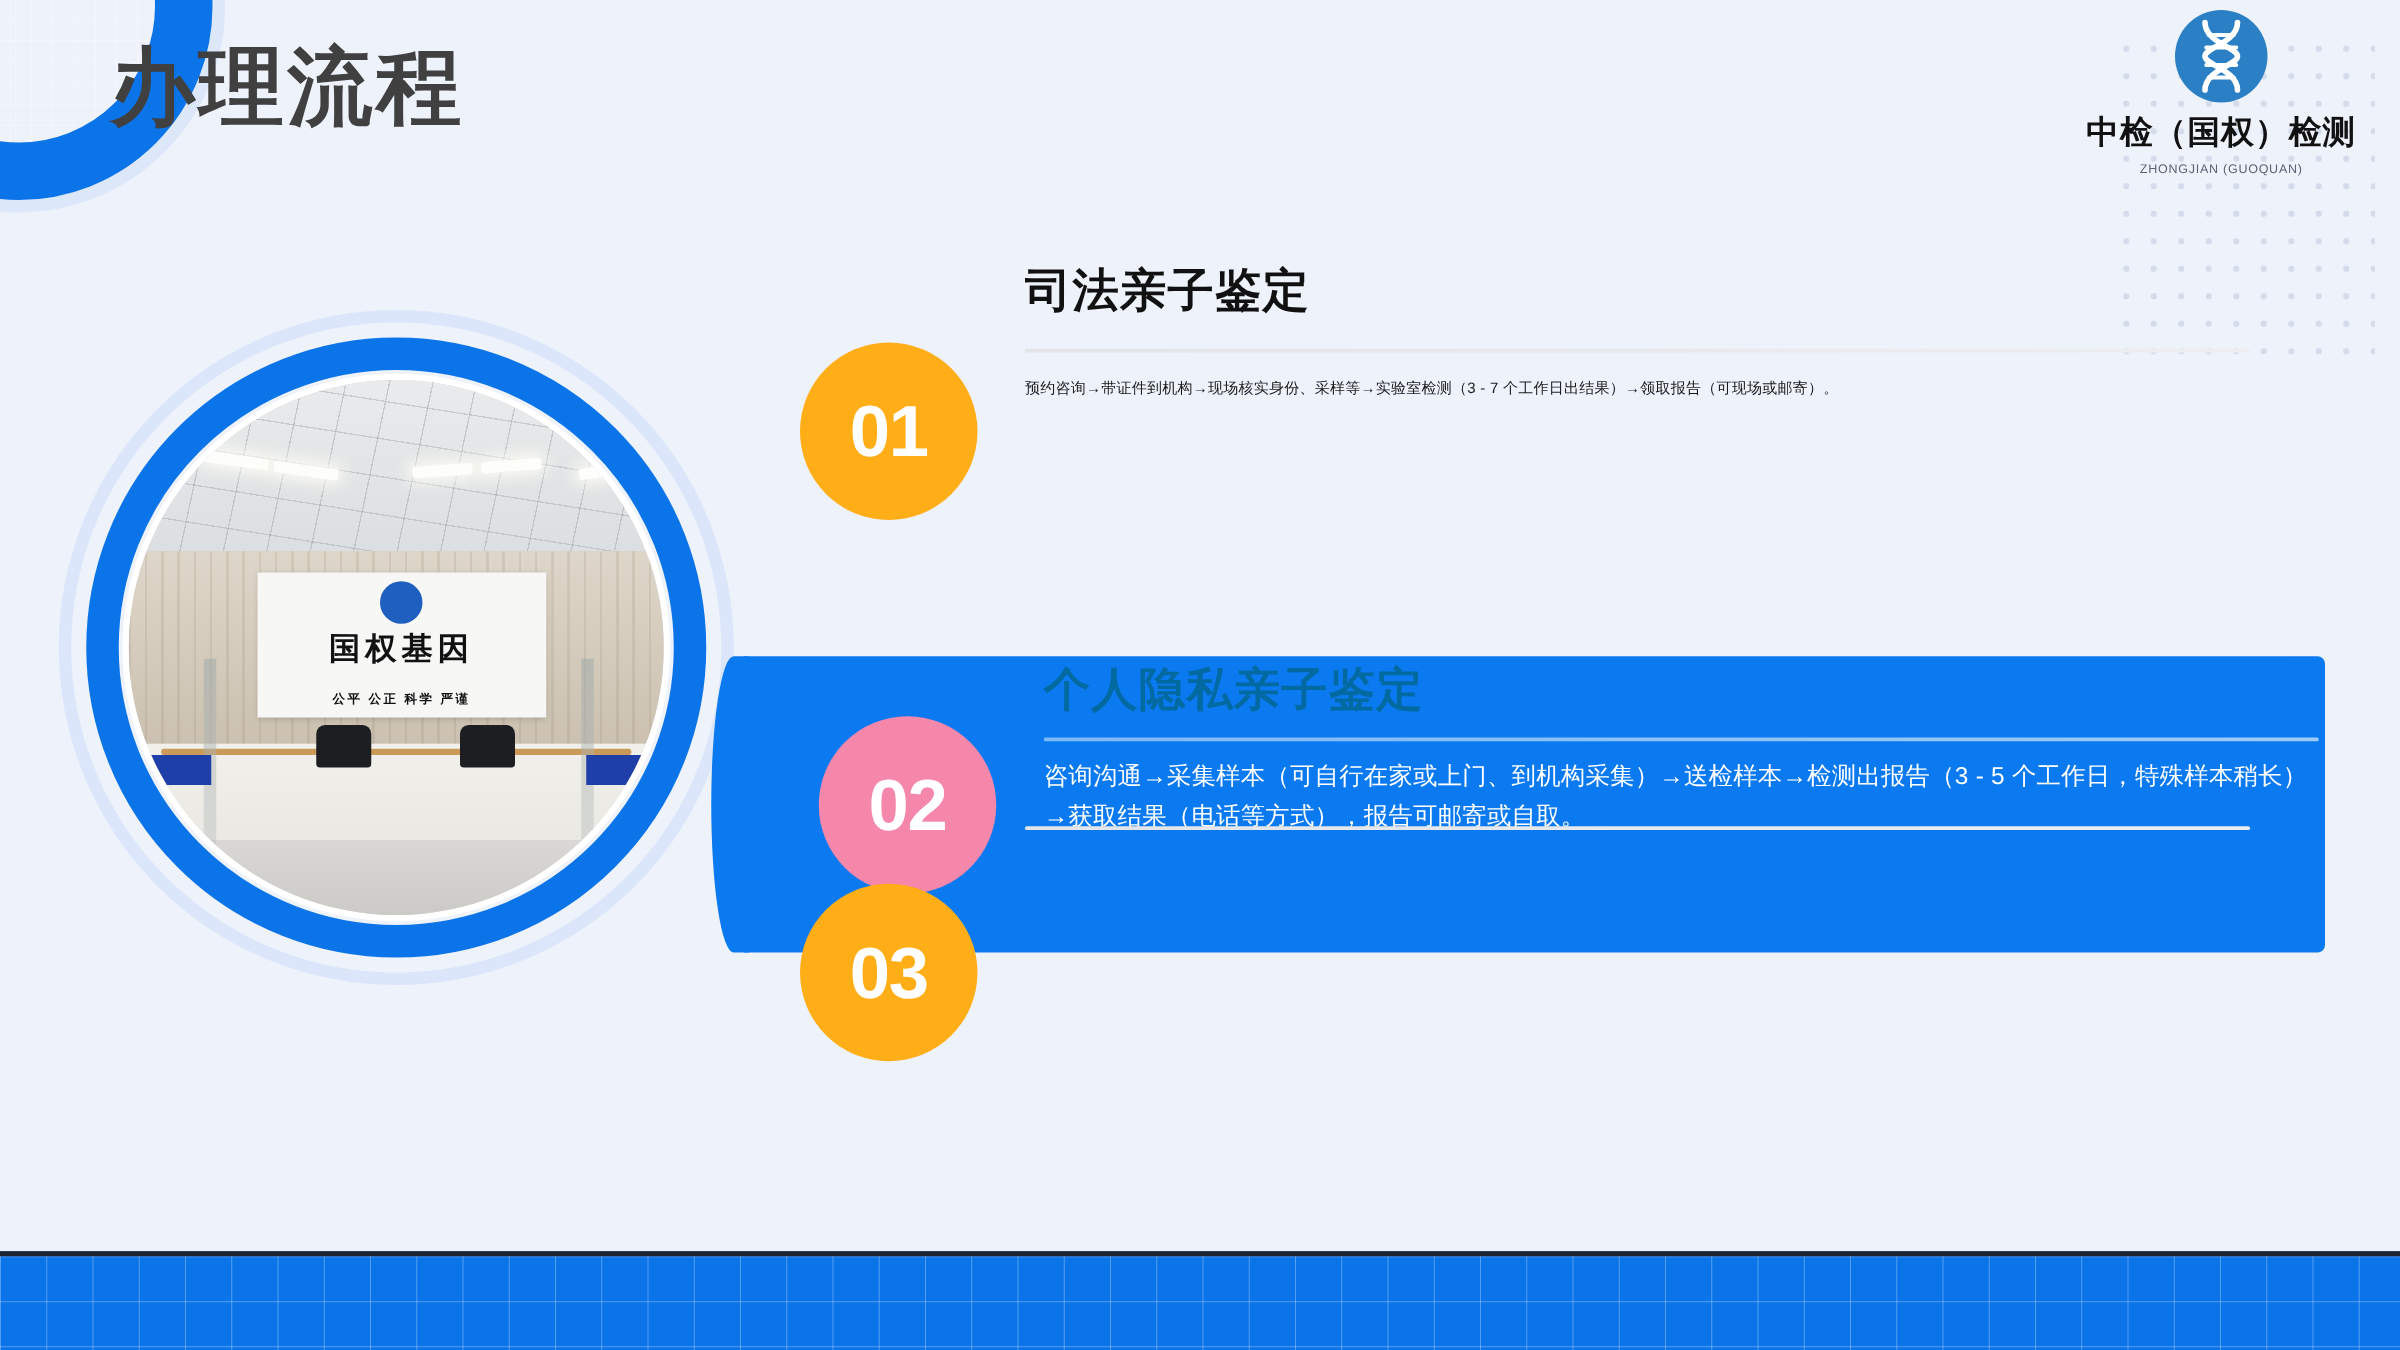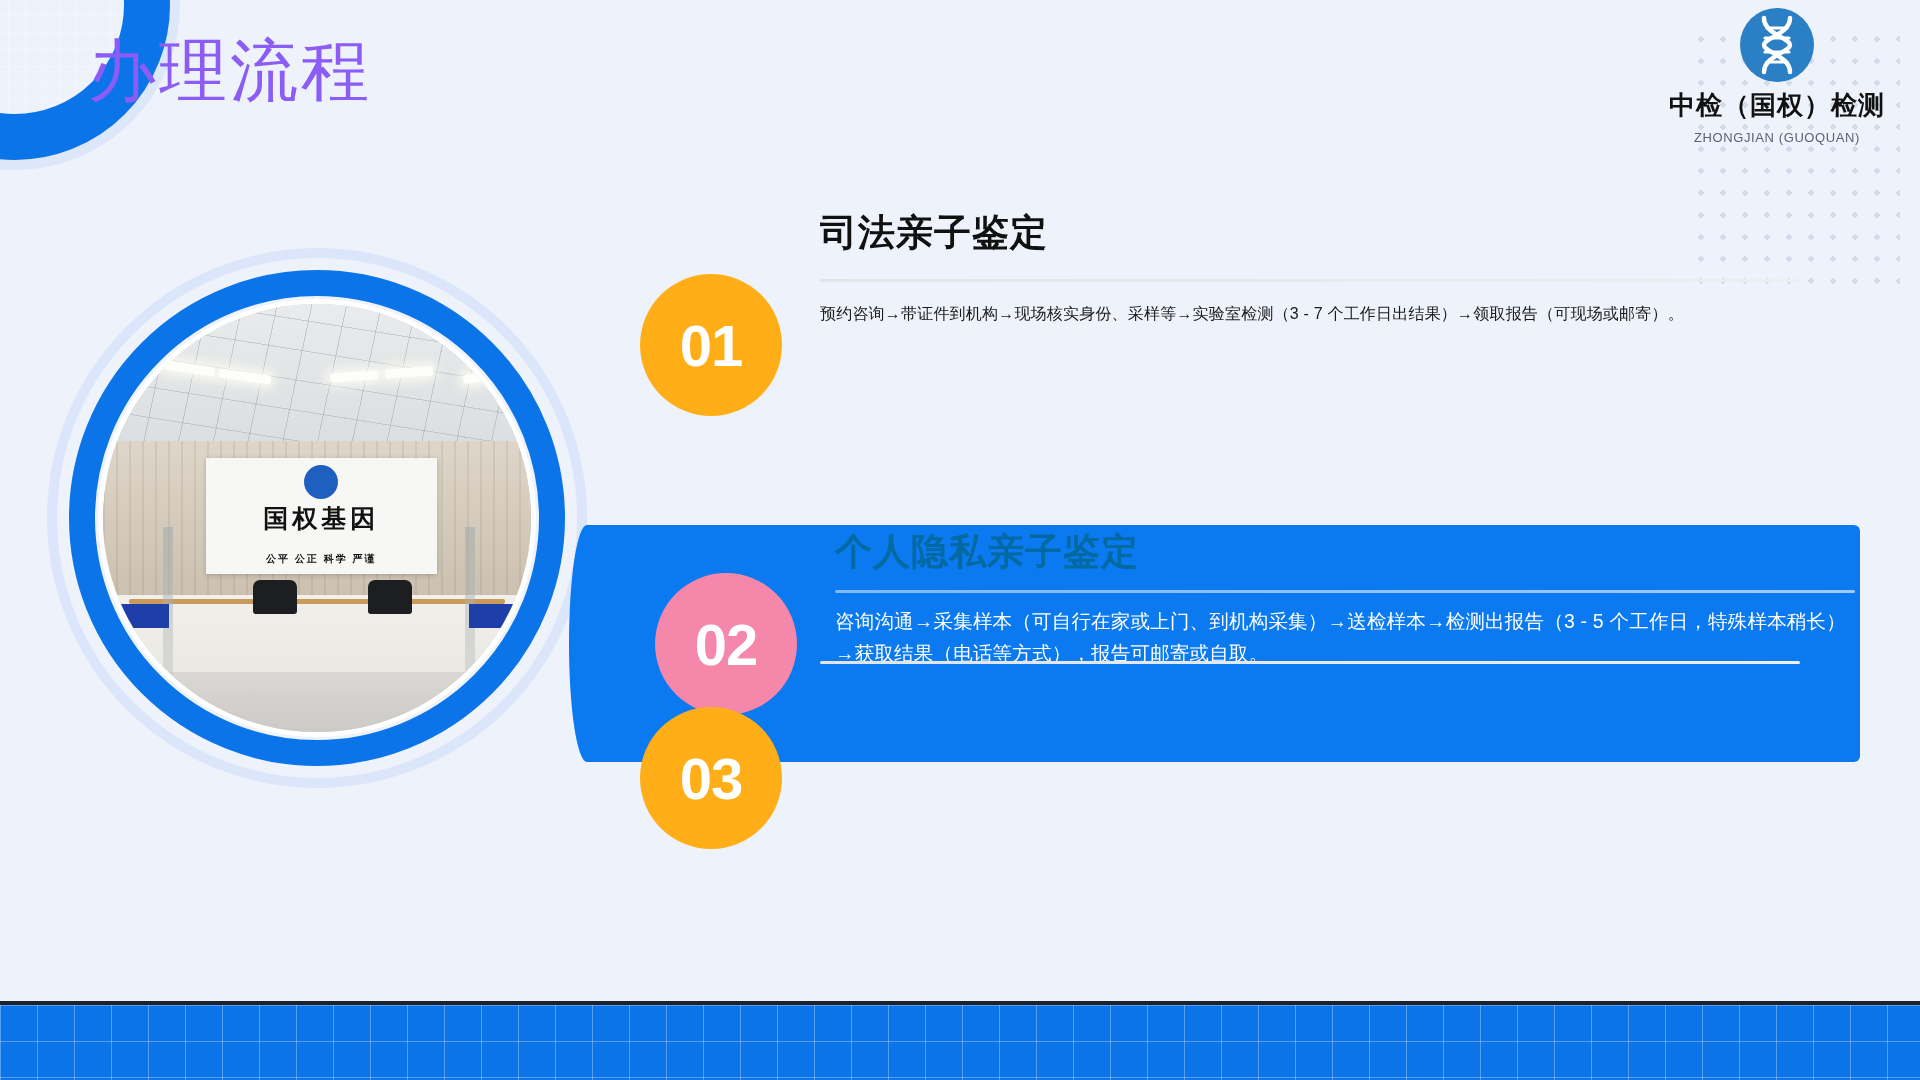--- a/index.html
+++ b/index.html
@@ -32,40 +32,40 @@
   .dot-pattern{
     position:absolute; right:20px; top:28px;
     width:210px; height:260px;
     background-image:radial-gradient(#d4dcec 2.6px, transparent 2.8px);
     background-size:22px 22px;
   }
 
   
   .page-title{
     position:absolute; left:88px; top:28px;
-    font-size:68px; font-weight:normal; color:#8b5cf6; letter-spacing:3px;
+    font-size:68px; font-weight:bold; color:#404040; letter-spacing:3px;
     line-height:1.25;
   }
 
   
   .logo-block{
     position:absolute; right:28px; top:8px;
     width:230px; text-align:center;
   }
   .logo-dna{
     width:74px; height:74px; border-radius:50%;
     background:#2b7fc4; margin:0 auto 6px; position:relative;
   }
   .logo-dna svg{ position:absolute; left:0; top:0; }
   .logo-name{
     font-size:26px; font-weight:bold; color:#111; letter-spacing:1px;
     white-space:nowrap;
   }
   .logo-sub{
-    font-size:13px; color:#5a6273; letter-spacing:.6px; margin-top:7px;
+    font-size:10px; color:#5a6273; letter-spacing:.6px; margin-top:7px;
   }
 
   
   .photo-wrap{ position:absolute; left:47px; top:248px; width:540px; height:540px; }
   .photo-halo{
     position:absolute; inset:0; border-radius:50%;
     border:10px solid #dbe6fb;
   }
   .photo-ring{
     position:absolute; left:22px; top:22px; width:496px; height:496px;
@@ -118,21 +118,21 @@
     z-index:3;
   }
   .badge-orange{ background:#ffae18; }
   .badge-pink{ background:#f587ab; }
   .step-title{
     font-size:37px; font-weight:bold; color:#111; letter-spacing:1px;
   }
   .step-rule{ height:3px; border-radius:2px;
     background:linear-gradient(to right,#e2e4e8,#edeef0); margin:21px 0 19px; }
   .step-body{
-    font-size:16px; line-height:1.62; color:#1a1a1a; letter-spacing:.2px;
+    font-size:12px; line-height:1.62; color:#1a1a1a; letter-spacing:.2px;
   }
 
   
   #step1{ left:640px; top:208px; width:1160px; }
   #step1 .step-badge{ left:0; top:66px; }
   #step1 .step-content{ margin-left:180px; }
 
   
   #panel2{
     position:absolute; left:595px; top:525px; width:1265px; height:237px;

